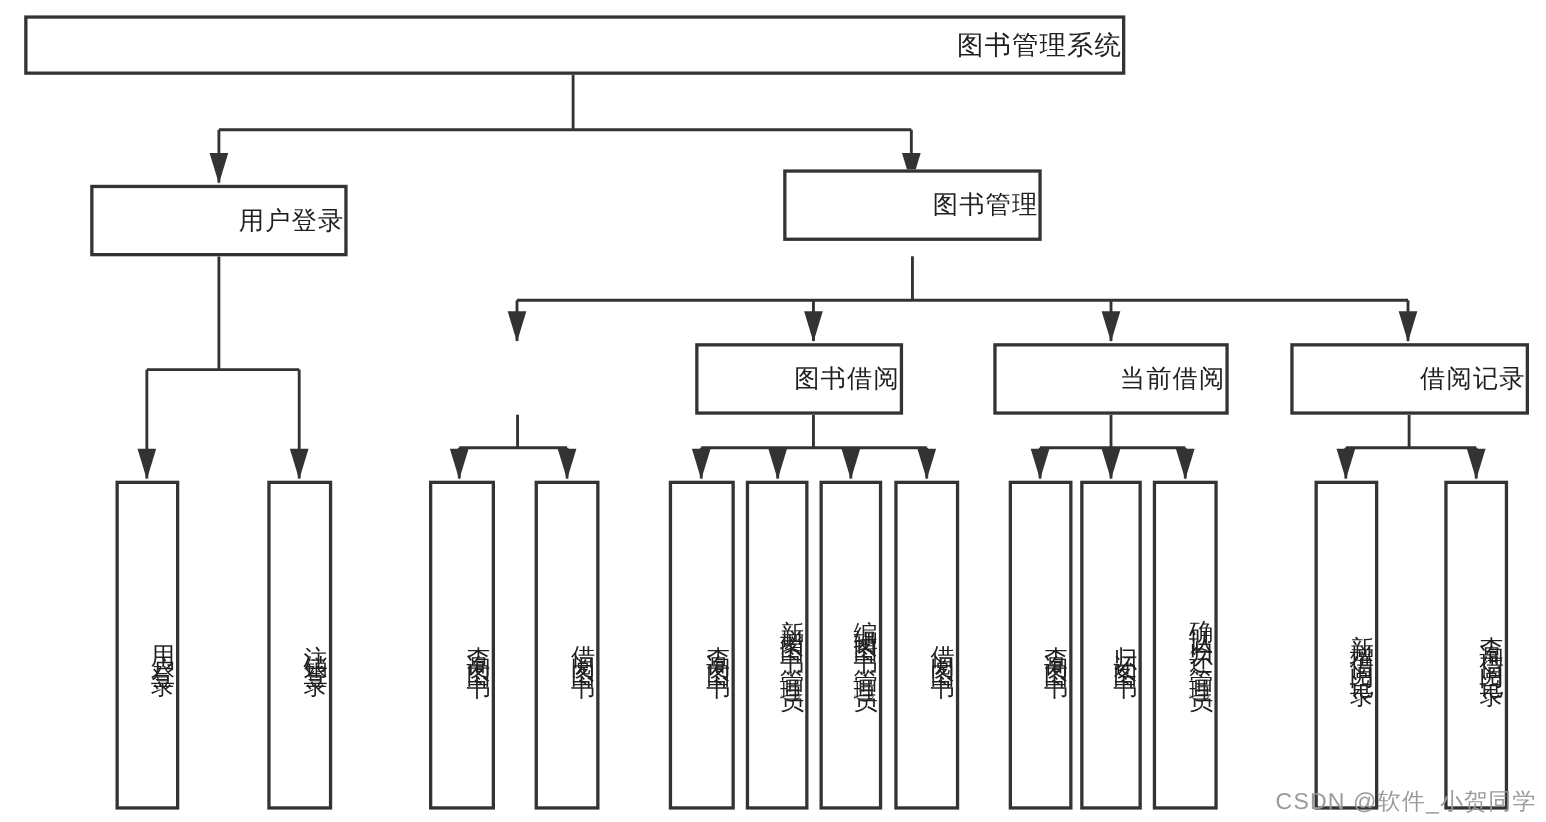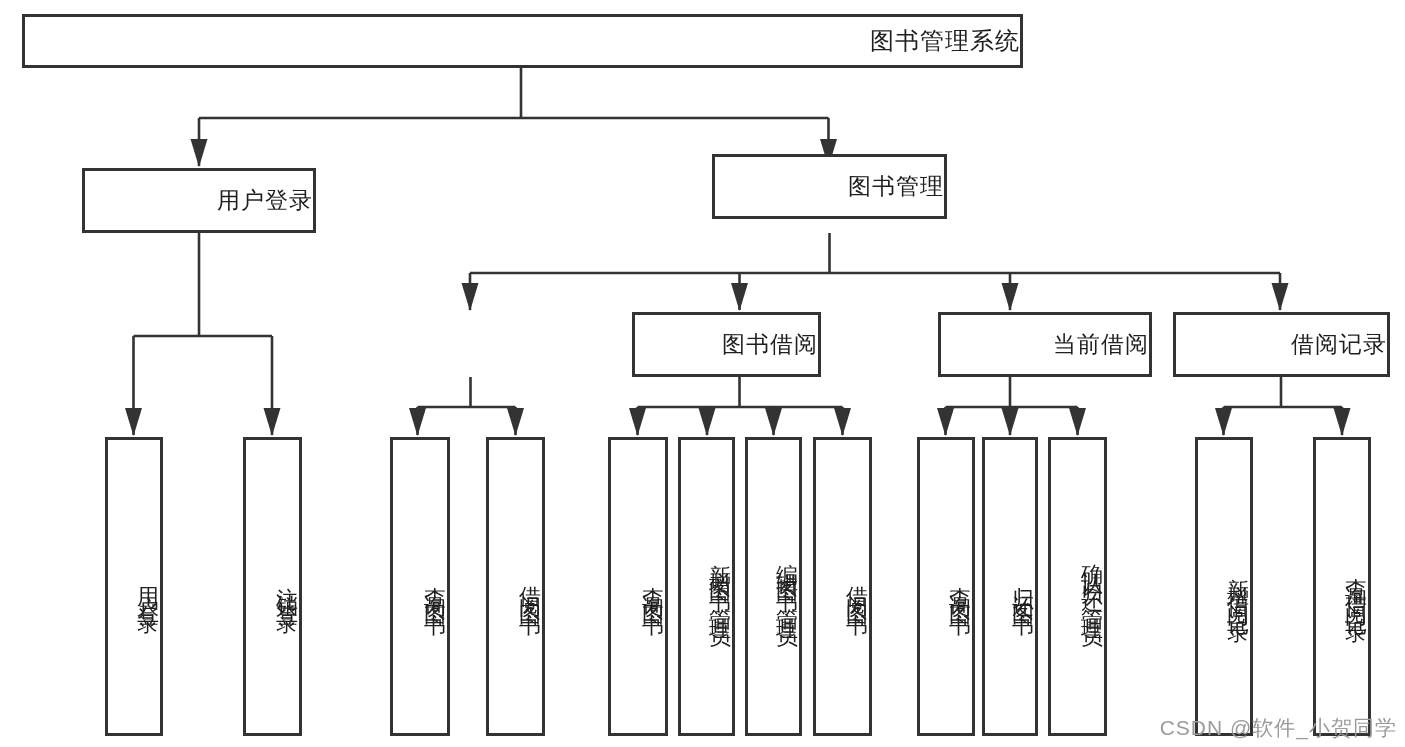--- a/index.html
+++ b/index.html
@@ -126,21 +126,21 @@
   <div class="box hbox" style="left:82px;top:168px;width:234px;height:65px;">
     <span>用户登录</span>
   </div>
   <div class="box hbox" style="left:712px;top:154px;width:235px;height:65px;">
     <span>图书管理</span>
   </div>
 
   <div class="box hbox" style="left:632px;top:312px;width:189px;height:65px;">
     <span>图书借阅</span>
   </div>
-  <div class="box hbox" style="left:938px;top:312px;width:214px;height:65px;">
+  <div class="box hbox" style="left:903px;top:312px;width:214px;height:65px;">
     <span>当前借阅</span>
   </div>
   <div class="box hbox" style="left:1173px;top:312px;width:217px;height:65px;">
     <span>借阅记录</span>
   </div>
 
   <div class="box vbox" style="left:105px;width:58px;">
     <span class="vtext">用户登录</span>
   </div>
   <div class="box vbox" style="left:243px;width:59px;">

